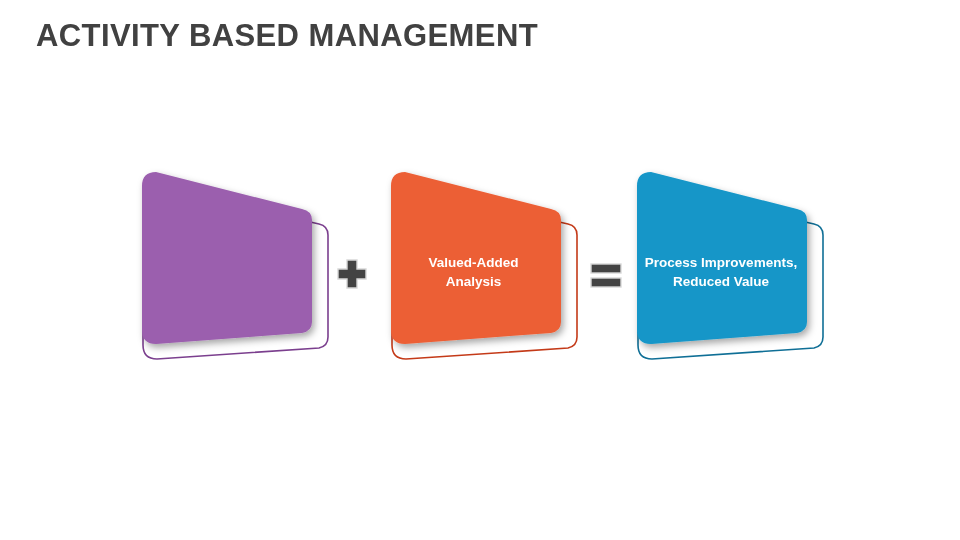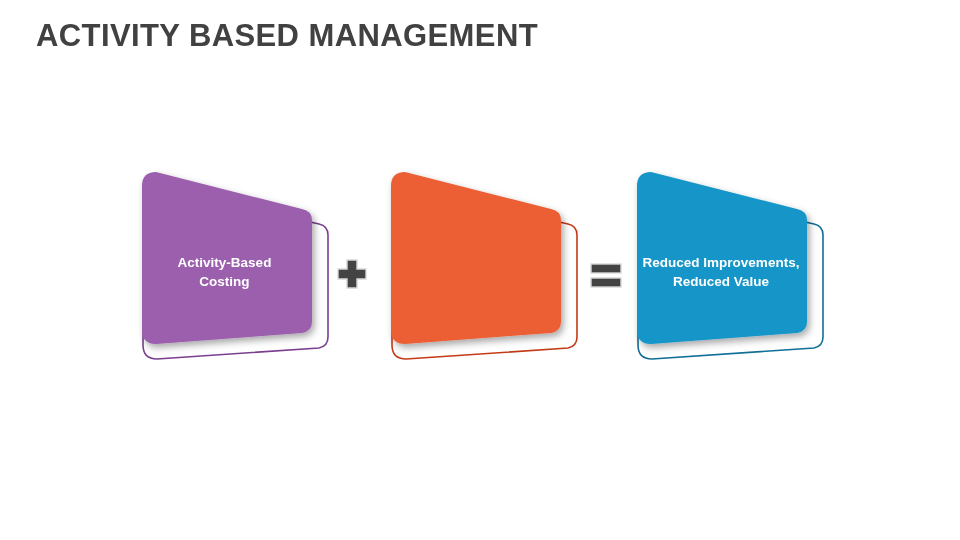--- a/index.html
+++ b/index.html
@@ -117,44 +117,44 @@
         <defs>
           <filter id="sh1" x="-40%" y="-40%" width="200%" height="200%">
             <feDropShadow dx="2.5" dy="3.5" stdDeviation="3.5" flood-color="#000000" flood-opacity="0.35"></feDropShadow>
           </filter>
         </defs>
 
         <path d="M 23,23 L 185,60 Q 194,62 194,71 L 194,173 Q 194,182 185,184 L 23,195 Q 9,195 9,181 L 9,37 Q 9,23 23,23 Z" fill="none" stroke="#7B3F8E" stroke-width="1.6"></path>
 
         <path filter="url(#sh1)" d="M 22,8 L 168,45 Q 178,47 178,56 L 178,158 Q 178,167 168,169 L 22,180 Q 8,180 8,166 L 8,22 Q 8,8 22,8 Z" fill="#9B5FAE"></path>
       </svg>
-      <div class="node-label">
-        <div>
-          <span>Activity-Based</span>
-          <span>Costing</span>
-        </div>
-      </div>
     </div>
 
     <div class="operator" id="operator-plus">
       <svg viewBox="0 0 36 36" xmlns="http://www.w3.org/2000/svg">
         <path d="M 13,4 H 23 V 13 H 32 V 23 H 23 V 32 H 13 V 23 H 4 V 13 H 13 Z" fill="#434343" stroke="#d8d8d8" stroke-width="1.4"></path>
       </svg>
     </div>
 
     <div class="node" id="node-vaa">
       <svg viewBox="0 0 200 215" xmlns="http://www.w3.org/2000/svg">
         <defs>
           <filter id="sh2" x="-40%" y="-40%" width="200%" height="200%">
             <feDropShadow dx="2.5" dy="3.5" stdDeviation="3.5" flood-color="#000000" flood-opacity="0.35"></feDropShadow>
           </filter>
         </defs>
         <path d="M 23,23 L 185,60 Q 194,62 194,71 L 194,173 Q 194,182 185,184 L 23,195 Q 9,195 9,181 L 9,37 Q 9,23 23,23 Z" fill="none" stroke="#C43A18" stroke-width="1.6"></path>
         <path filter="url(#sh2)" d="M 22,8 L 168,45 Q 178,47 178,56 L 178,158 Q 178,167 168,169 L 22,180 Q 8,180 8,166 L 8,22 Q 8,8 22,8 Z" fill="#EC5F36"></path>
       </svg>
+      <div class="node-label">
+        <div>
+          <span>Valued-Added</span>
+          <span>Analysis</span>
+        </div>
+      </div>
     </div>
 
     <div class="operator" id="operator-equals">
       <svg viewBox="0 0 38 28" xmlns="http://www.w3.org/2000/svg">
         <rect x="4" y="3" width="30" height="9" fill="#434343" stroke="#d8d8d8" stroke-width="1.4"></rect>
         <rect x="4" y="17" width="30" height="9" fill="#434343" stroke="#d8d8d8" stroke-width="1.4"></rect>
       </svg>
     </div>
 
     <div class="node" id="node-out">
@@ -162,20 +162,20 @@
         <defs>
           <filter id="sh3" x="-40%" y="-40%" width="200%" height="200%">
             <feDropShadow dx="2.5" dy="3.5" stdDeviation="3.5" flood-color="#000000" flood-opacity="0.35"></feDropShadow>
           </filter>
         </defs>
         <path d="M 23,23 L 185,60 Q 194,62 194,71 L 194,173 Q 194,182 185,184 L 23,195 Q 9,195 9,181 L 9,37 Q 9,23 23,23 Z" fill="none" stroke="#0F6F96" stroke-width="1.6"></path>
         <path filter="url(#sh3)" d="M 22,8 L 168,45 Q 178,47 178,56 L 178,158 Q 178,167 168,169 L 22,180 Q 8,180 8,166 L 8,22 Q 8,8 22,8 Z" fill="#1496C8"></path>
       </svg>
       <div class="node-label">
         <div>
-          <span>Reduced Improvements,</span>
+          <span>Process Improvements,</span>
           <span>Reduced Value</span>
         </div>
       </div>
     </div>
 
   </div>
 </div>
 
 </body></html>

